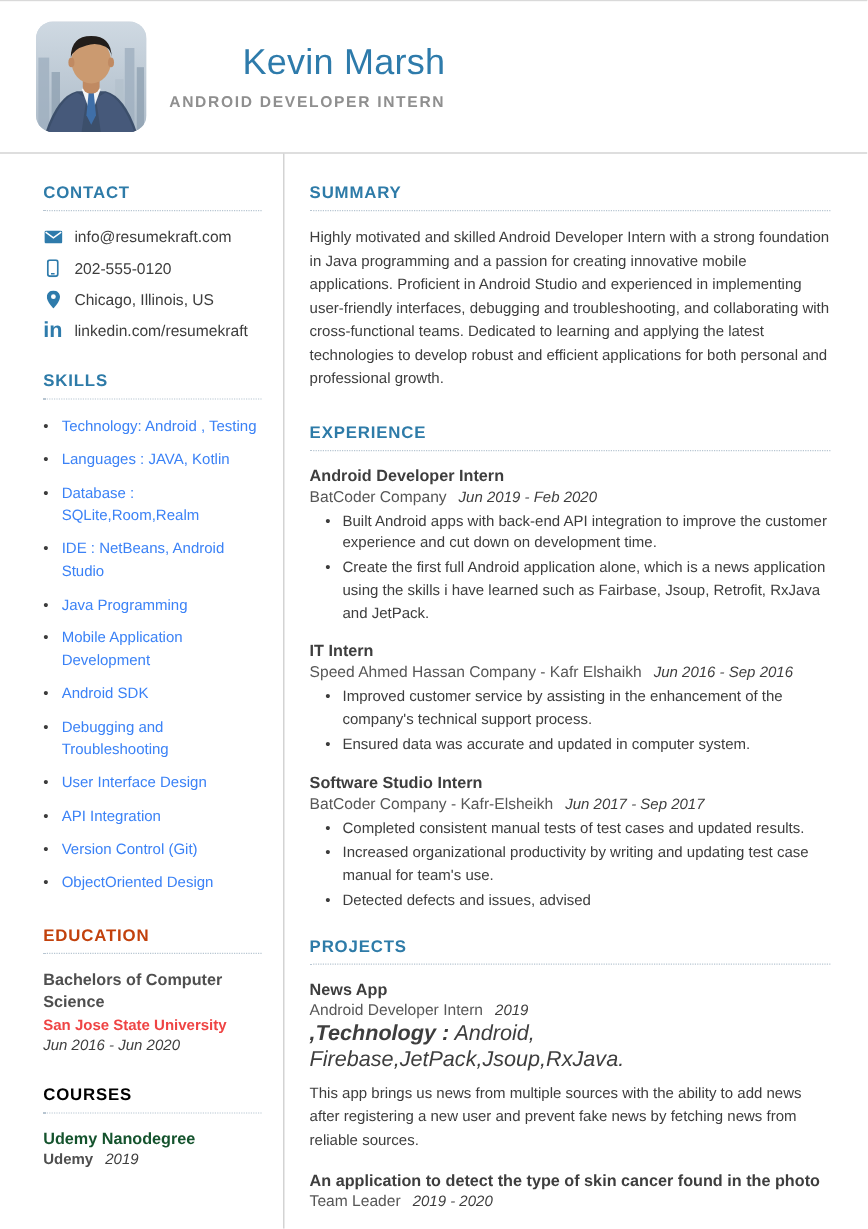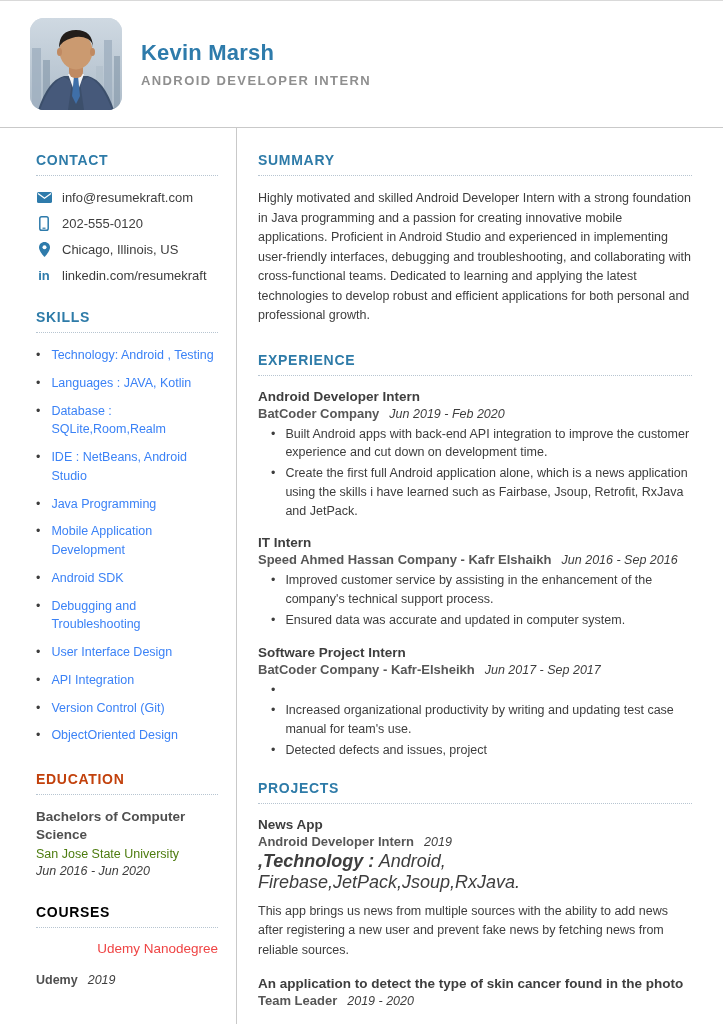--- a/index.html
+++ b/index.html
@@ -12,21 +12,21 @@
   
   .header {
     height:127px; display:flex; align-items:center;
     padding-left:30px; border-bottom:1px solid #c9c9c9;
   }
   .photo {
     width:92px; height:92px; border-radius:14px; overflow:hidden; flex:0 0 auto;
     background:#cdd6de;
   }
   .header-text { margin-left:19px; }
-  .name { font-size:22px; font-weight:bold; letter-spacing:0.2px; }
+  .name { font-size:30px; font-weight:normal; letter-spacing:0.2px;text-align:right; }
   .job-headline {
     font-size:13px; font-weight:bold; color:#8f8f8f;
     letter-spacing:1.4px; margin-top:7px;
   }
   
   .body-cols { display:flex; align-items:stretch; }
   .col-left {
     width:237px; flex:0 0 auto; padding:24px 18px 30px 36px;
     border-right:1px solid #c9c9c9;
   }
@@ -35,41 +35,41 @@
   .sec { margin-bottom:26px; }
   .sec-head {
     font-size:14px; font-weight:bold; letter-spacing:0.7px;
     padding-bottom:7px; border-bottom:1px dotted #b7c5d1; margin-bottom:13px;
   }
   
   .contact-row { display:flex; align-items:center; gap:10px; margin-bottom:10px; }
   .contact-row .txt { font-size:13px; color:#3d3d3d; }
   .cicon { width:16px; height:16px; flex:0 0 auto; display:flex; align-items:center; justify-content:center; }
   .cicon svg { display:block; }
-  .in-glyph { font-size:13px; font-weight:bold; font-family:"Liberation Sans",sans-serif; }
+  .in-glyph { font-size:18px; font-weight:bold; font-family:"Liberation Sans",sans-serif; }
   
   .skill-row { display:flex; gap:11px; margin-bottom:9px; }
   .bullet { color:#3d3d3d; font-size:12.5px; line-height:1.5; }
   .skill-row .txt { font-size:12.5px; color:#3b82f6; line-height:1.5; }
   
   .edu-degree { font-size:13.5px; font-weight:bold; color:#4f4f4f; line-height:1.35; }
-  .edu-school { font-size:12.5px; font-weight:normal; color:#4d7c0f; margin-top:3px; }
+  .edu-school { font-size:12.5px; font-weight:bold; color:#ef4444; margin-top:3px; }
   .edu-dates { font-size:12.5px; font-style:italic; color:#3e3e3e; margin-top:3px; }
   
   .course { margin-bottom:17px; }
-  .course-title { font-size:13.5px; font-weight:normal; color:#ef4444;text-align:right; }
-  .course-sub { margin-top:17px; font-size:12.5px; }
+  .course-title { font-size:13.5px; font-weight:bold; color:#14532d; }
+  .course-sub { margin-top:3px; font-size:12.5px; }
   .course-org { font-weight:bold; color:#4f4f4f; }
   .course-year { font-style:italic; color:#3e3e3e; margin-left:10px; }
   
   .para { font-size:12.5px; line-height:1.56; color:#3d3d3d; }
   .job { margin-bottom:15px; }
   .job-title { font-size:13.5px; font-weight:bold; color:#3e3e3e; }
   .job-sub { margin-top:2px; font-size:13px; }
-  .company { font-weight:bold; color:#575757; }
+  .company { font-weight:normal; color:#575757; }
   .dates { font-style:italic; color:#3e3e3e; font-size:12.5px; margin-left:10px; }
   .blist { margin-top:4px; }
   .brow { display:flex; gap:10px; padding-left:13px; margin-bottom:2px; }
   .brow .txt { font-size:12.5px; line-height:1.5; color:#3d3d3d; }
   .proj { margin-bottom:16px; }
   .proj-tech { font-size:18px; font-style:italic; color:#3e3e3e; margin-top:2px; }
   .proj-tech .tlabel { font-weight:bold; }
   .proj-subtitle { font-size:13px; font-weight:bold; color:#4a4a4a; margin-top:14px; }
   .proj-desc { margin-top:9px; white-space:pre-line; }
 </style>
@@ -256,33 +256,34 @@
                   <span class="bullet">•</span>
                   <span class="txt">Improved customer service by assisting in the enhancement of the company's technical support process.</span>
                 </div>
                 <div class="brow">
                   <span class="bullet">•</span>
                   <span class="txt">Ensured data was accurate and updated in computer system.</span>
                 </div>
               </div>
             </div>
             <div class="job">
-              <div class="job-title">Software Project Intern</div>
+              <div class="job-title">Software Studio Intern</div>
               <div class="job-sub"><span class="company">BatCoder Company - Kafr-Elsheikh</span><span class="dates">Jun 2017 - Sep 2017</span></div>
               <div class="blist">
                 <div class="brow">
                   <span class="bullet">•</span>
+                  <span class="txt">Completed consistent manual tests of test cases and updated results.</span>
                 </div>
                 <div class="brow">
                   <span class="bullet">•</span>
                   <span class="txt">Increased organizational productivity by writing and updating test case manual for team's use.</span>
                 </div>
                 <div class="brow">
                   <span class="bullet">•</span>
-                  <span class="txt">Detected defects and issues, project</span>
+                  <span class="txt">Detected defects and issues, advised</span>
                 </div>
               </div>
             </div>
           </div>
       </div>
 
       <div class="sec">
         <div class="sec-head" style="color: rgb(46, 123, 168);">PROJECTS</div>
         <div id="projects-list">
             <div class="proj">

